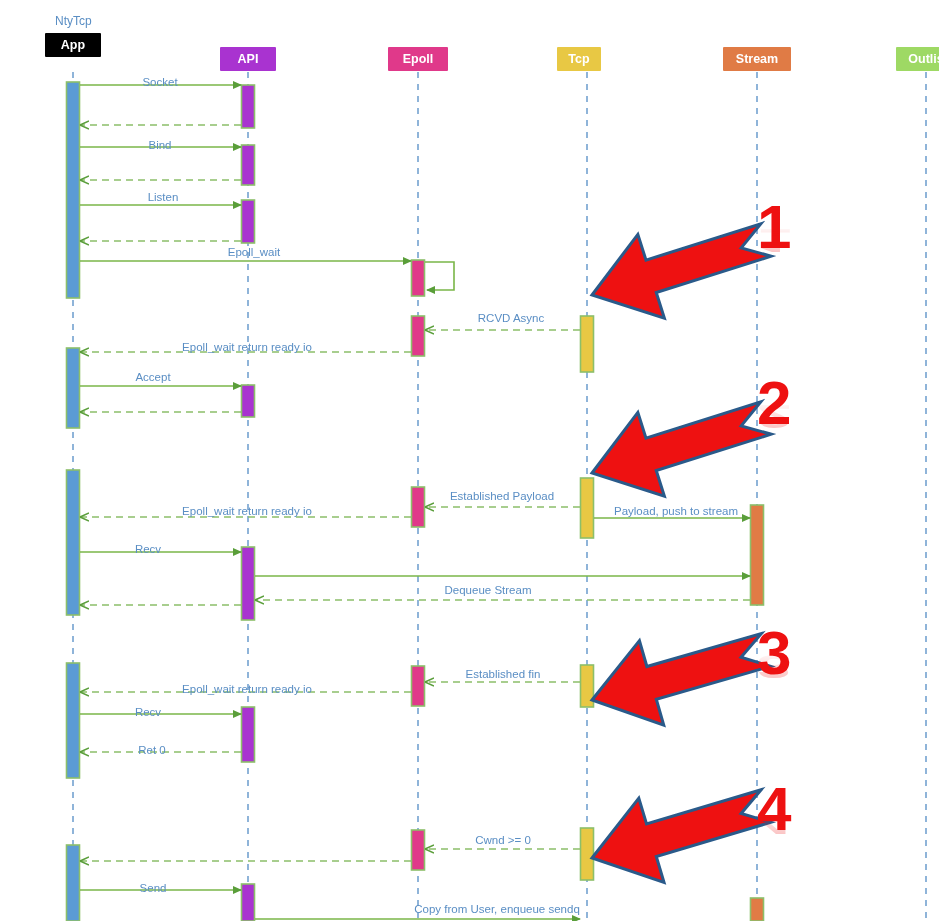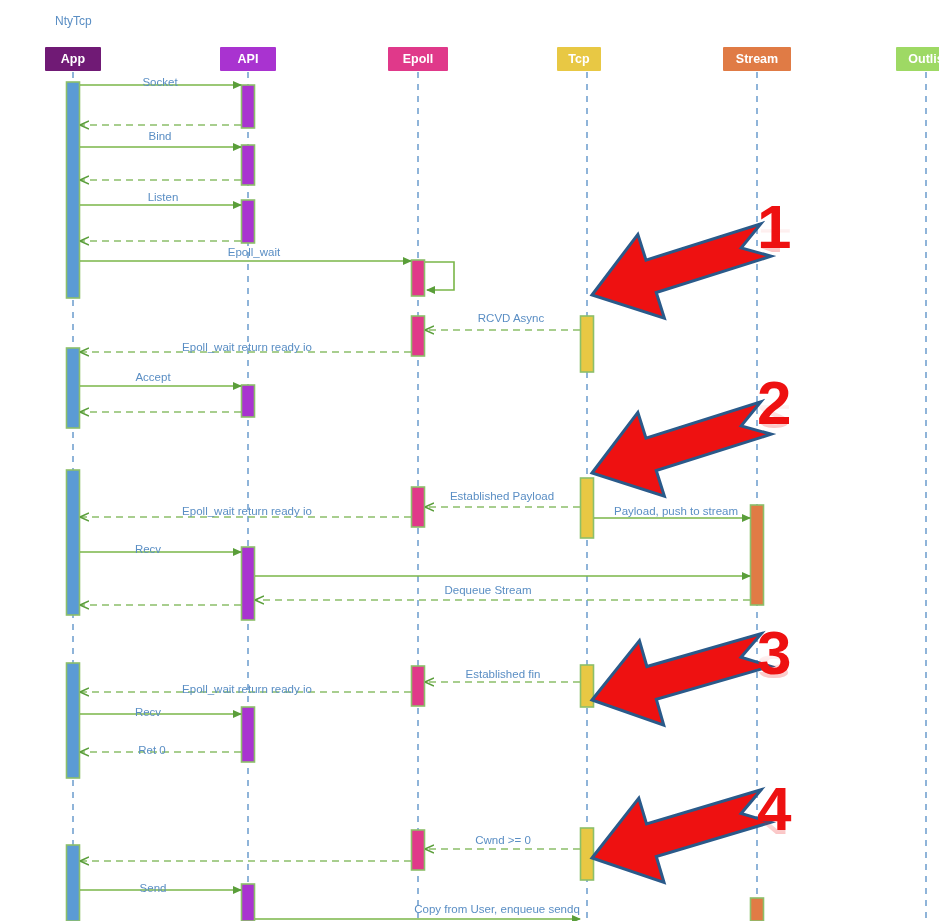--- a/index.html
+++ b/index.html
@@ -159,42 +159,42 @@
       </g>
     <g id="callouts-layer">
         <polygon points="592,295 637.855669007318,234.3596040589172 645.9932966932486,260.10409891986126 760.8763084940437,223.7905032357019 741.2090049487206,247.83623406793316 771.1236915059563,256.20949676429814 656.2406797051613,292.52309244845753 664.3783073910918,318.26758730940156" fill="#ee1111" stroke="#2a5a8a" stroke-width="3" stroke-linejoin="miter"></polygon>
         <polygon points="592,473 637.855669007318,412.3596040589172 645.9932966932486,438.10409891986126 760.8763084940437,401.79050323570186 741.2090049487206,425.83623406793316 771.1236915059563,434.20949676429814 656.2406797051613,470.52309244845753 664.3783073910918,496.26758730940156" fill="#ee1111" stroke="#2a5a8a" stroke-width="3" stroke-linejoin="miter"></polygon>
         <polygon points="592,700 639.4366553462803,640.5881852696098 646.8935119738395,666.5380463335158 761.3049421233886,633.6611985893925 741.0112449014239,657.1806767524645 770.6950578766114,666.3388014106075 656.2836277270623,699.2156491547308 663.7404843546215,725.1655102186369" fill="#ee1111" stroke="#2a5a8a" stroke-width="3" stroke-linejoin="miter"></polygon>
         <polygon points="592,858 638.8051455449563,798.089413702456 646.5362542914407,823.9588929695389 761.1322648633245,789.7118093503552 741.088649594661,813.4447713855036 770.8677351366755,822.2881906496448 656.2717245647917,856.5352742688284 664.0028333112762,882.4047535359113" fill="#ee1111" stroke="#2a5a8a" stroke-width="3" stroke-linejoin="miter"></polygon>
       </g>
   </svg>
 
   <div id="heads-layer">
-      <div class="lifeline-head" style="left: 45px; top: 47px; width: 56px; background: #701a75;">
+      <div class="lifeline-head" style="left: 45px; top: 33px; width: 56px; background: #000000;">
         <span>App</span>
       </div>
       <div class="lifeline-head" style="left: 220px; top: 47px; width: 56px; background: rgb(169, 51, 208);">
         <span>API</span>
       </div>
       <div class="lifeline-head" style="left: 388px; top: 47px; width: 60px; background: rgb(224, 57, 138);">
         <span>Epoll</span>
       </div>
       <div class="lifeline-head" style="left: 557px; top: 47px; width: 44px; background: rgb(232, 200, 68);">
         <span>Tcp</span>
       </div>
       <div class="lifeline-head" style="left: 723px; top: 47px; width: 68px; background: rgb(224, 123, 69);">
         <span>Stream</span>
       </div>
       <div class="lifeline-head" style="left: 896px; top: 47px; width: 60px; background: rgb(158, 217, 100);">
         <span>Outlis</span>
       </div>
     </div>
   <div id="labels-layer">
       <div class="msg-label" style="left: 160px; top: 76px;">Socket</div>
-      <div class="msg-label" style="left: 160px; top: 130px;">Bind</div>
+      <div class="msg-label" style="left: 160px; top: 139px;">Bind</div>
       <div class="msg-label" style="left: 163px; top: 191px;">Listen</div>
       <div class="msg-label" style="left: 254px; top: 246px;">Epoll_wait</div>
       <div class="msg-label" style="left: 503px; top: 312px; margin-left: 8px;">RCVD Async</div>
       <div class="msg-label" style="left: 247px; top: 341px;">Epoll_wait return ready io</div>
       <div class="msg-label" style="left: 153px; top: 371px;">Accept</div>
       <div class="msg-label" style="left: 502px; top: 490px;">Established Payload</div>
       <div class="msg-label" style="left: 676px; top: 505px;">Payload, push to stream</div>
       <div class="msg-label" style="left: 247px; top: 505px;">Epoll_wait return ready io</div>
       <div class="msg-label" style="left: 148px; top: 543px;">Recv</div>
       <div class="msg-label" style="left: 477px; top: 584px; margin-left: 11px;">Dequeue Stream</div>

